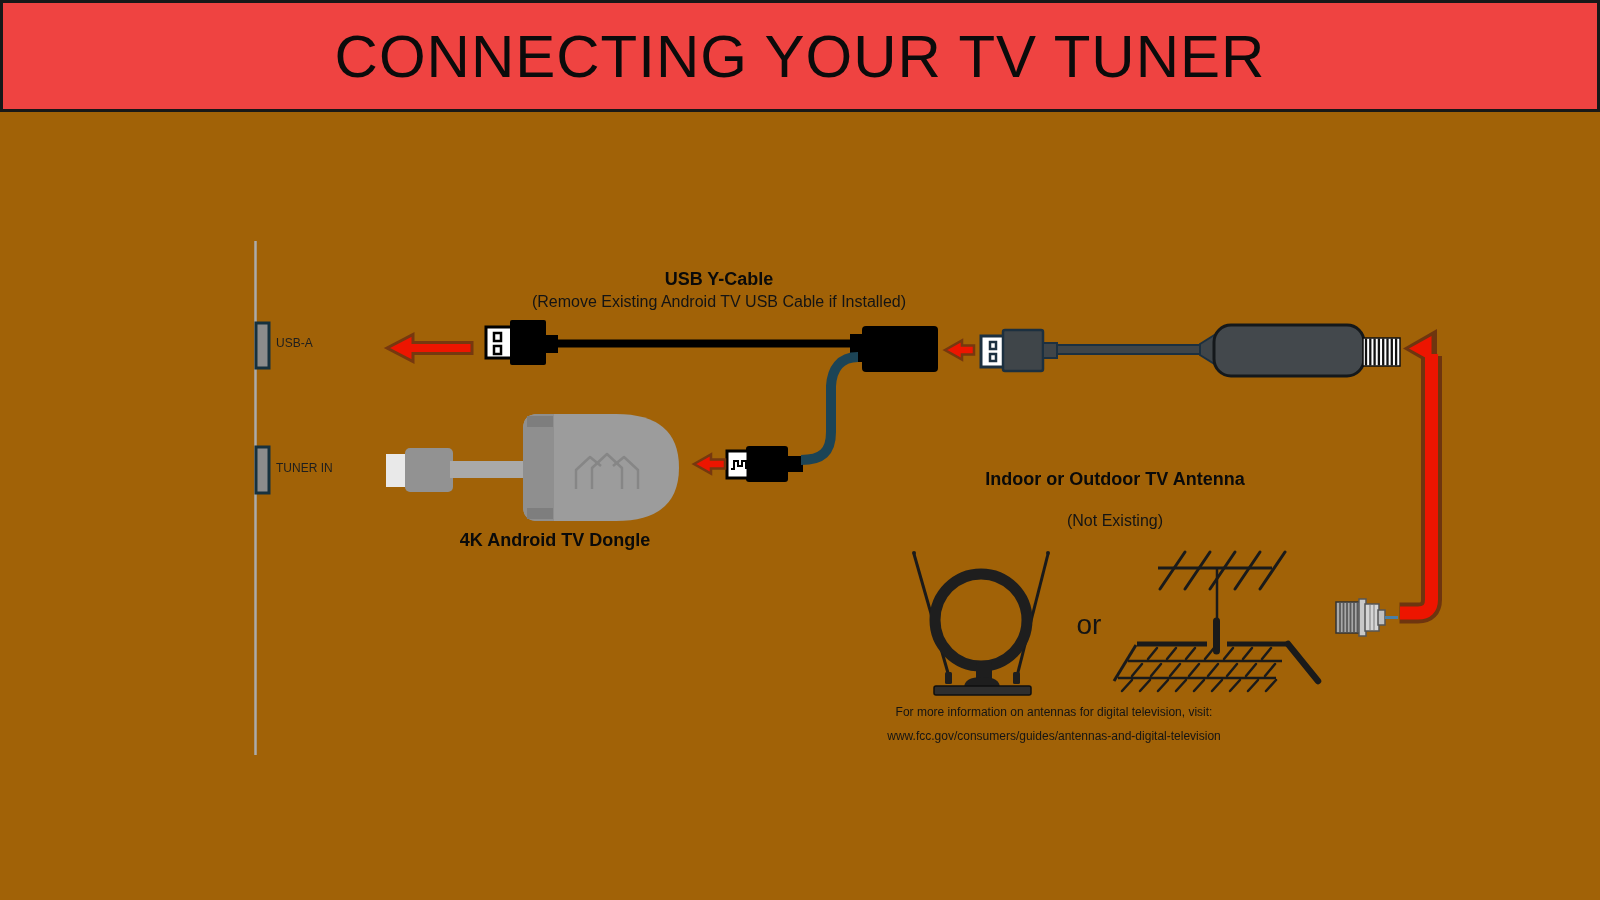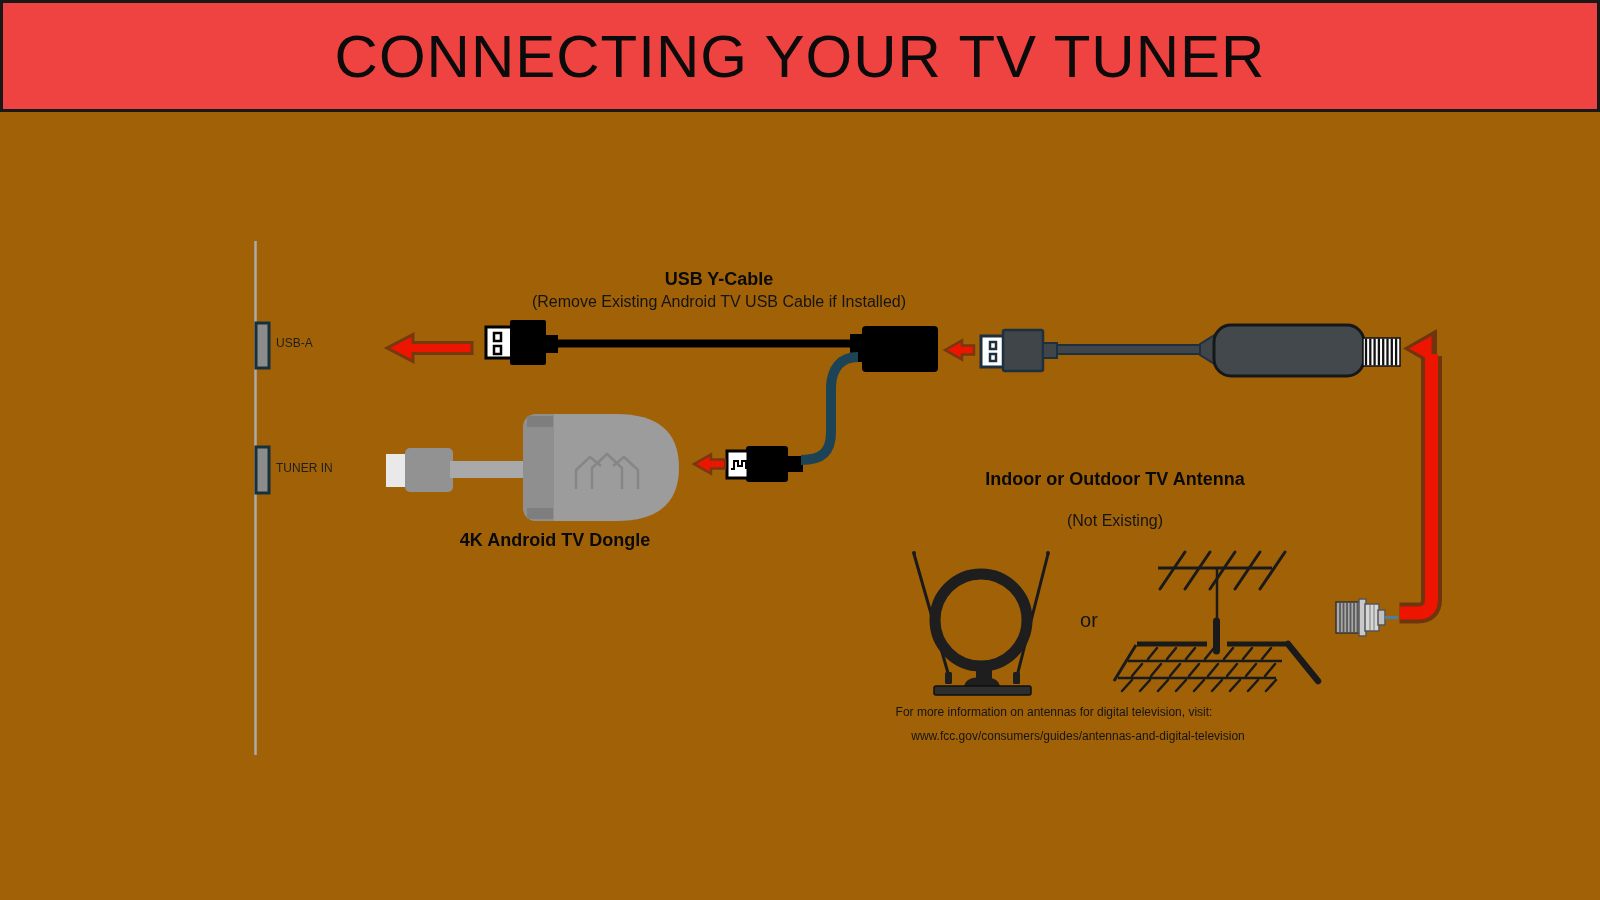--- a/index.html
+++ b/index.html
@@ -17,21 +17,21 @@
     font-size:60px;font-weight:400;color:#0B0B0B;letter-spacing:1px;white-space:nowrap;
   }
   
   .canvas{position:absolute;left:0;top:0;width:1600px;height:900px;z-index:1;}
   
   .lbl{position:absolute;color:#111;z-index:3;white-space:nowrap;line-height:1.15;}
   .lbl.center{text-align:center;white-space:normal;}
   .port-label{font-size:12px;color:#1E1E1E;}
   .part-title{font-size:18px;font-weight:700;color:#0A0A0A;}
   .part-note{font-size:16px;color:#141414;}
-  .or-label{font-size:20px;color:#141414;}
+  .or-label{font-size:28px;color:#141414;}
   .footer-text{font-size:12px;color:#141414;}
 </style>
 </head>
 <body>
 
 <div id="app">
 
   <div class="banner">
     <div class="banner-title">CONNECTING YOUR TV TUNER</div>
   </div>
@@ -200,15 +200,15 @@
   <div class="lbl part-note center" style="left:469px;top:293px;width:500px;">(Remove Existing Android TV USB Cable if Installed)</div>
 
 
   <div class="lbl part-title center" style="left:405px;top:530px;width:300px;">4K Android TV Dongle</div>
 
   <div class="lbl part-title center" style="left:965px;top:469px;width:300px;">Indoor or Outdoor TV Antenna</div>
   <div class="lbl part-note center" style="left:965px;top:512px;width:300px;">(Not Existing)</div>
   <div class="lbl or-label center" style="left:1069px;top:609px;width:40px;">or</div>
 
   <div class="lbl footer-text center" style="left:704px;top:706px;width:700px;">For more information on antennas for digital television, visit:</div>
-  <div class="lbl footer-text center" style="left:728px;top:730px;width:700px;">www.fcc.gov/consumers/guides/antennas-and-digital-television</div>
+  <div class="lbl footer-text center" style="left:704px;top:730px;width:700px;">www.fcc.gov/consumers/guides/antennas-and-digital-television</div>
 
 </div>
 
 </body></html>

